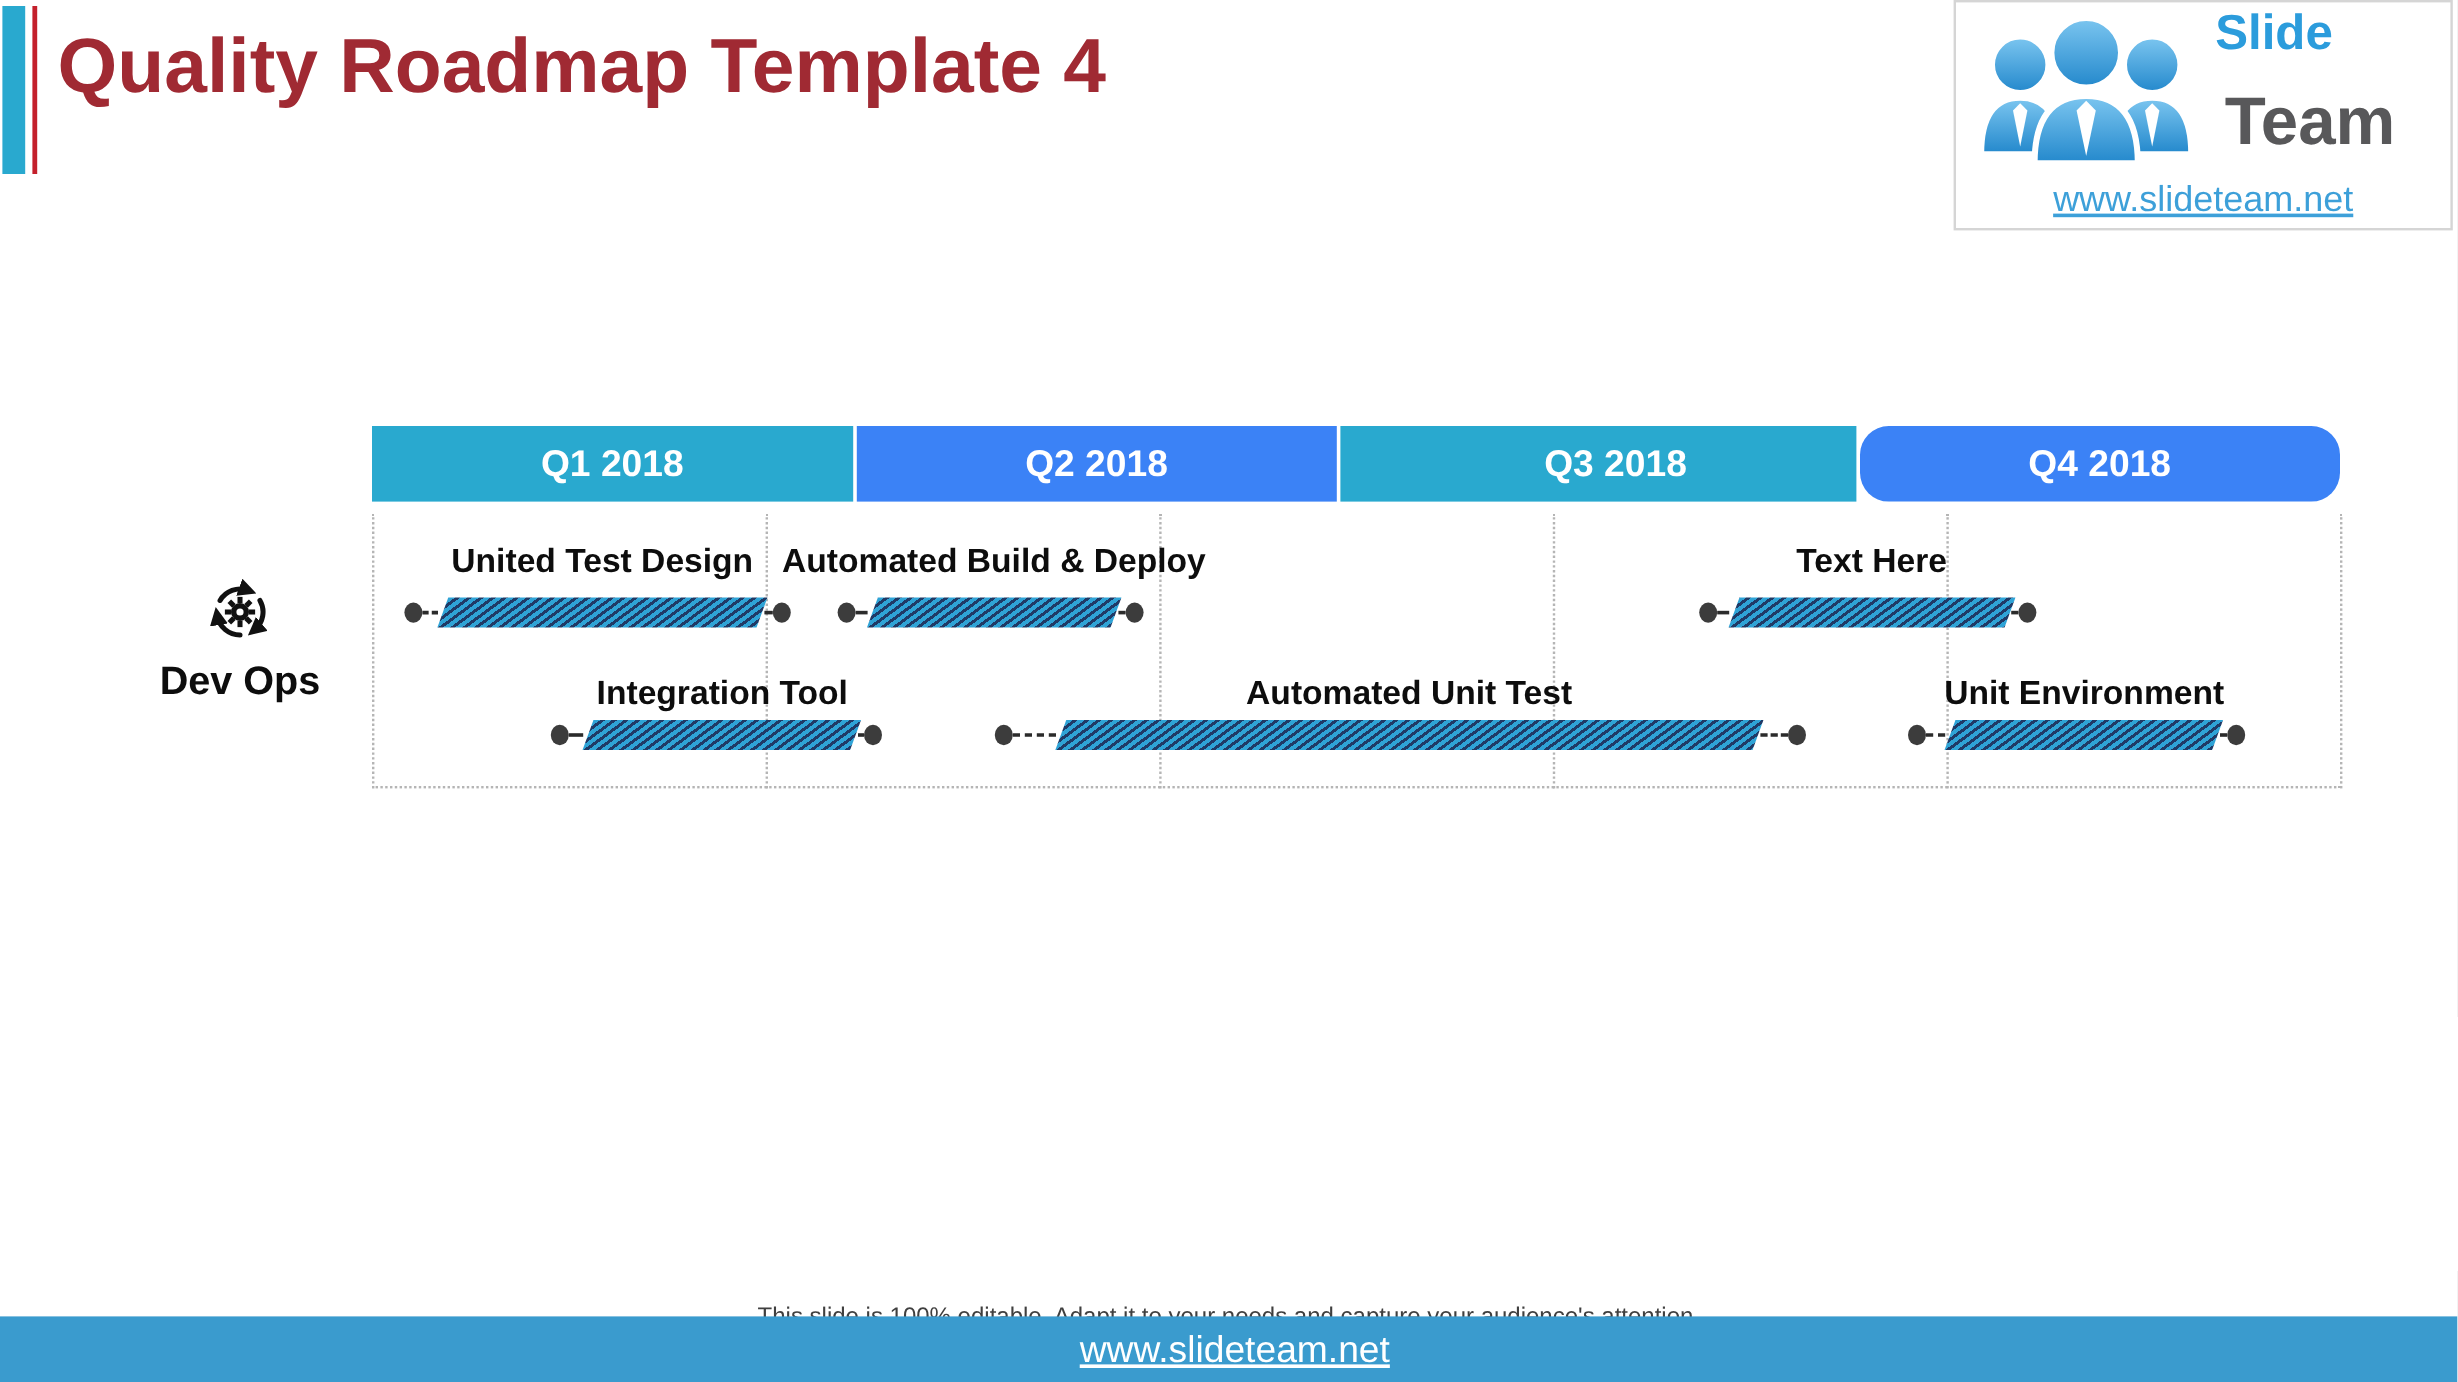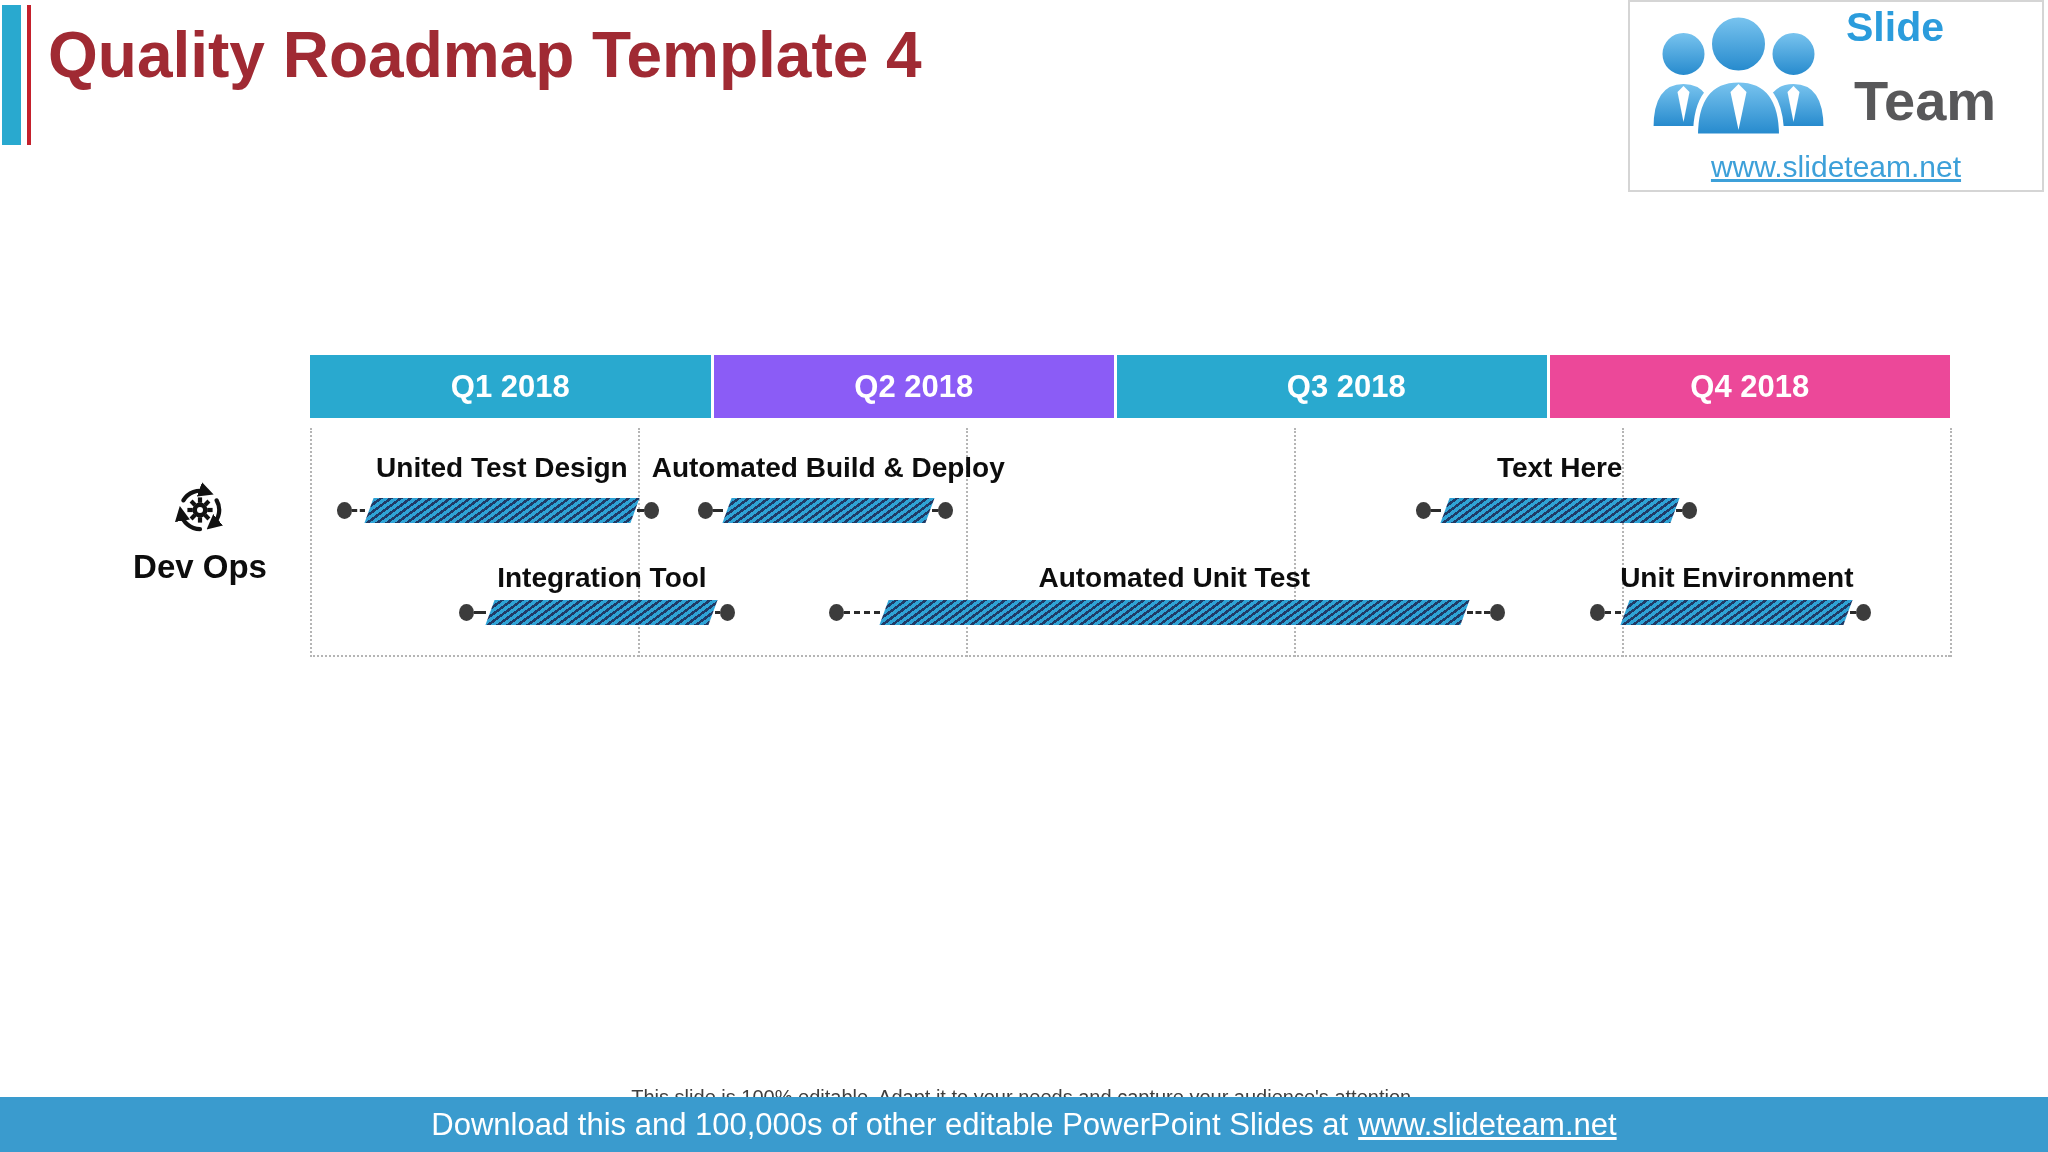--- a/index.html
+++ b/index.html
@@ -74,23 +74,23 @@
       </g>
       <polygon points="100,78 92,86 100,124 108,86" fill="#ffffff"></polygon>
     </svg>
     <div class="logo-slide">Slide</div>
     <div class="logo-team">Team</div>
     <div class="logo-url">www.slideteam.net</div>
   </div>
 
   <div class="qheader">
       <div class="qcell" style="background: rgb(41, 169, 207);">Q1 2018</div>
-      <div class="qcell" style="background: #8b5cf6;">Q2 2018</div>
+      <div class="qcell" style="background: #3b82f6;">Q2 2018</div>
       <div class="qcell" style="background: rgb(41, 169, 207); padding-left: 29px;">Q3 2018</div>
-      <div class="qcell" style="background: #ec4899;">Q4 2018</div>
+      <div class="qcell" style="background: #3b82f6; border-radius: 24px;">Q4 2018</div>
     </div>
 
   <div>
       <div class="vline" style="left: 310px;"></div>
       <div class="vline" style="left: 638px;"></div>
       <div class="vline" style="left: 966px;"></div>
       <div class="vline" style="left: 1294px;"></div>
       <div class="vline" style="left: 1622px;"></div>
       <div class="vline" style="left: 1950px;"></div>
     </div>
@@ -156,17 +156,16 @@
       <rect x="46.5" y="29" width="7" height="9" transform="rotate(270 50 50)"></rect>
       <rect x="46.5" y="29" width="7" height="9" transform="rotate(315 50 50)"></rect>
       <circle cx="50" cy="50" r="12.5"></circle>
     </g>
     <circle cx="50" cy="50" r="5" fill="#ffffff"></circle>
   </svg>
   <div class="devops-label">Dev Ops</div>
 
   <div class="caption">This slide is 100% editable. Adapt it to your needs and capture your audience's attention.</div>
   <div class="banner" style="background: rgb(58, 155, 206);">
-    <span>Download this and 100,000s of other editable PowerPoint Slides at</span>
     <span class="link">www.slideteam.net</span>
   </div>
 
 </div>
 
 </body></html>

